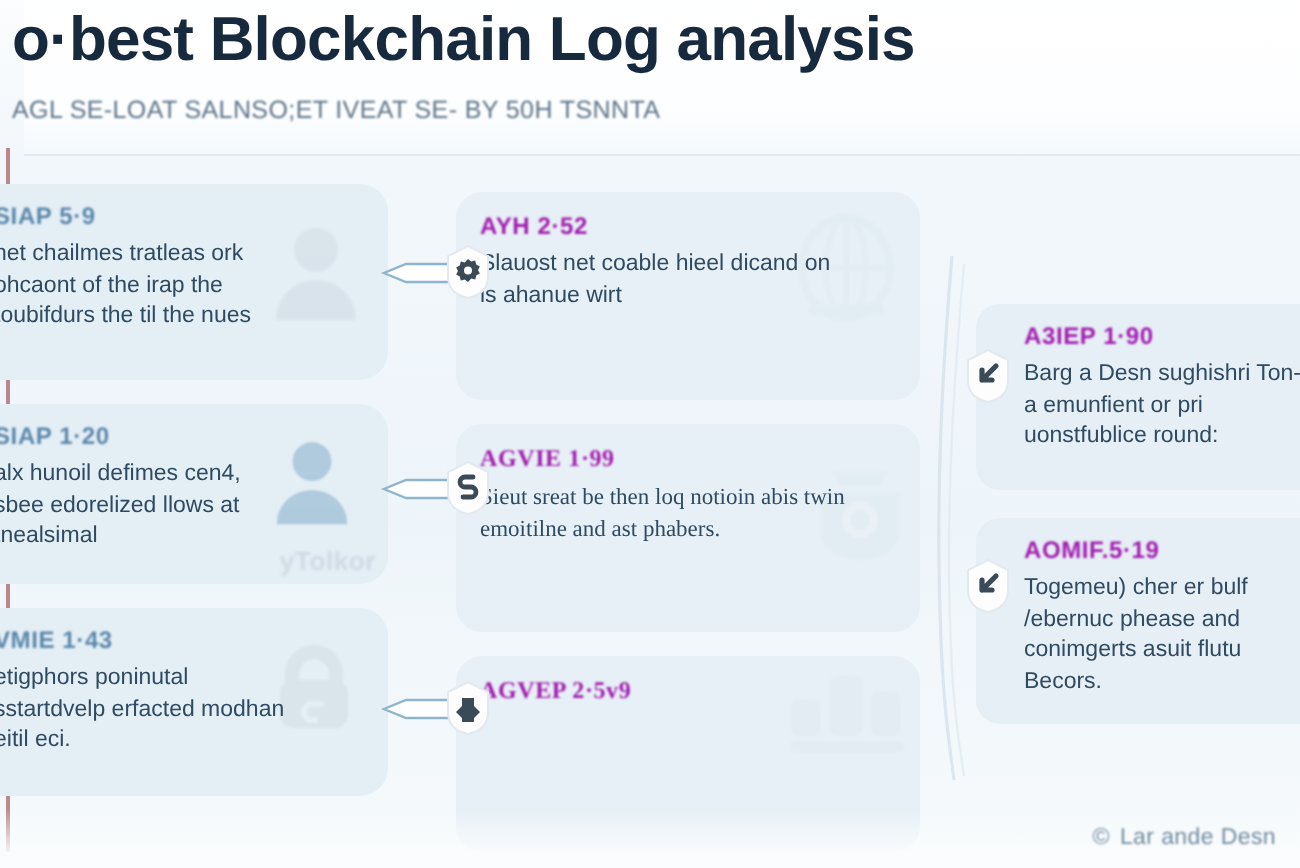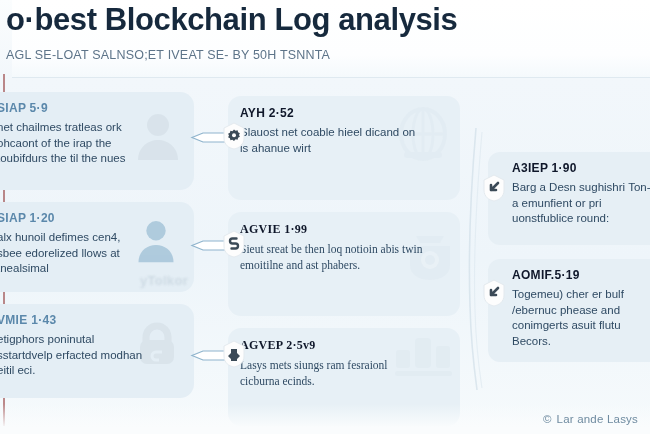--- a/index.html
+++ b/index.html
@@ -53,21 +53,21 @@
     border-radius:14px;
     padding:9px 11px 11px 11px;
     margin-bottom:12px;
     filter:blur(.28px);
     overflow:hidden;
   }
   .col-mid .card{background:#e7f0f6;border-radius:13px;padding:10px 12px 12px 12px;margin-bottom:12px;}
   .col-right .card{background:#e6eff5;border-radius:12px;padding:9px 10px 10px 24px;margin-bottom:14px;}
 
   .card-head{
-    font-size:12px;font-weight:700;color:#0f172a;
+    font-size:12px;font-weight:700;color:#a21caf;
     letter-spacing:.3px;margin-bottom:5px;
     filter:blur(.45px);
     white-space:nowrap;
   }
   .col-left .card-head{color:#5b88ab;}
   .card-body{
     font-size:11.5px;line-height:15.5px;color:#2f4a63;
     filter:blur(.3px);
     position:relative;z-index:2;
     max-width:150px;
@@ -191,21 +191,20 @@
           <path d="M12 8h28l-4 7H16z" fill="#dbe6ee"></path>
           <path d="M6 18h40v20c0 8-8 14-20 14S6 46 6 38z" fill="#dbe6ee"></path>
           <circle cx="26" cy="32" r="9" fill="#eef4f8"></circle>
           <circle cx="26" cy="32" r="5" fill="#dbe6ee"></circle>
         </svg>
       </span>
     </div>
 
     <div class="card" style="height:76px;font-family:Liberation Serif, serif;">
       <div class="card-head">AGVEP 2·5v9</div>
-      <div class="card-body">Lasys mets siungs ram fesraionl cicburna ecinds.</div>
       <span class="wm wm-bars">
         <svg width="60" height="44" viewBox="0 0 60 44">
           <rect x="2" y="16" width="14" height="18" rx="3" fill="#dbe6ee"></rect>
           <rect x="21" y="4" width="16" height="30" rx="4" fill="#dbe6ee"></rect>
           <rect x="42" y="12" width="14" height="22" rx="3" fill="#dbe6ee"></rect>
           <rect x="1" y="37" width="57" height="5" rx="2.5" fill="#dbe6ee"></rect>
         </svg>
       </span>
     </div>
   </div>
@@ -277,16 +276,16 @@
     <svg width="24" height="28" viewBox="0 0 24 28">
       <path d="M12 1l10 5v10c0 7-5 10-10 11C7 26 2 23 2 16V6z" fill="#fdfdfd" stroke="#e3e9ee" stroke-width="1"></path>
       <path d="M16 9l-7 7m0-5v5h5" fill="none" stroke="#3b4a57" stroke-width="2.6" stroke-linecap="round" stroke-linejoin="round"></path>
     </svg>
   </div>
 
   <div class="bottom-fade"></div>
 
   <div class="footer">
     <span>©</span>
-    <span>Lar ande Lasys</span>
+    <span>Lar ande Desn</span>
   </div>
 
 </div>
 
 </body></html>

